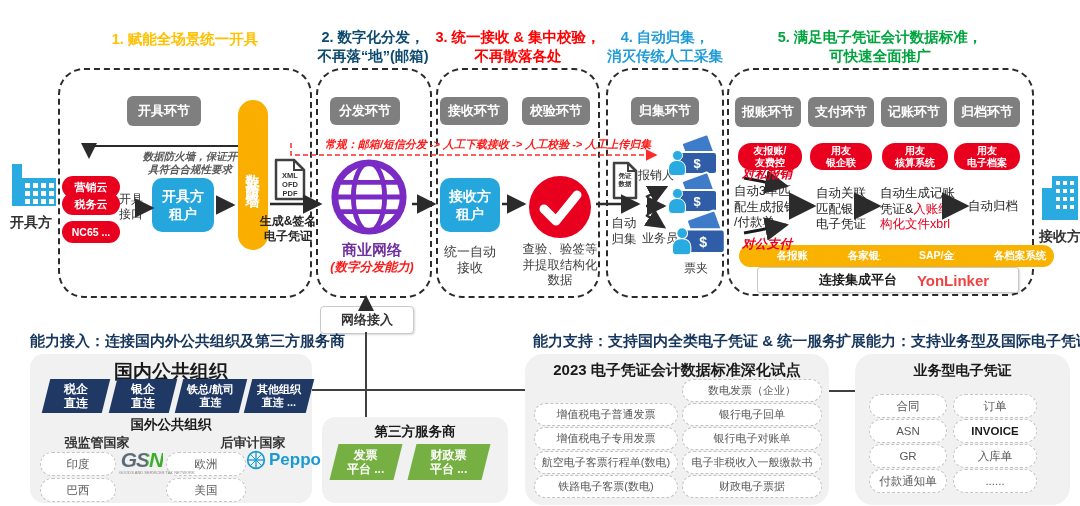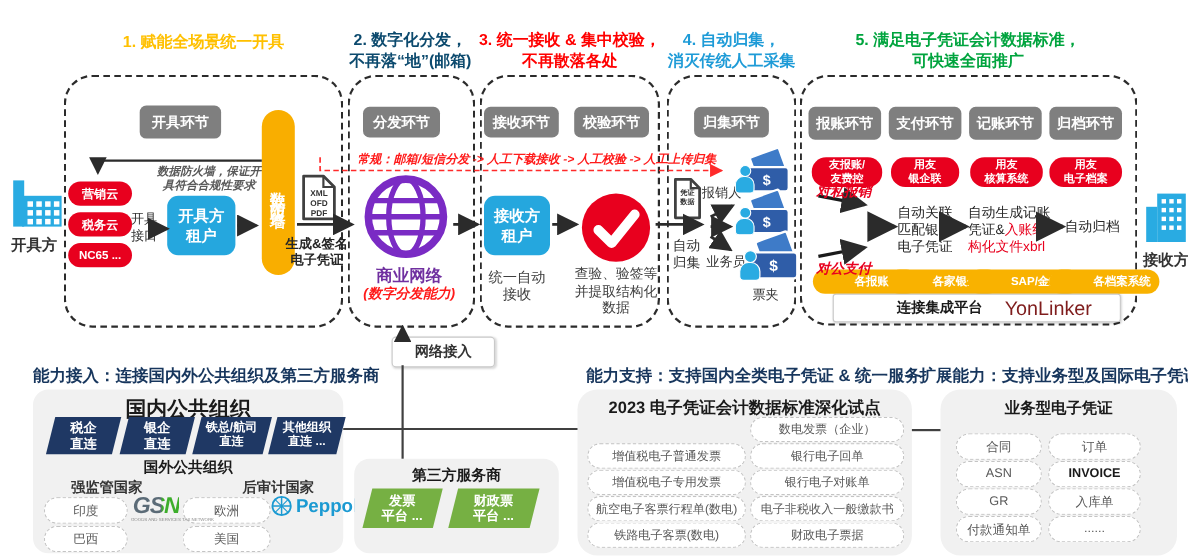--- a/index.html
+++ b/index.html
@@ -108,21 +108,21 @@
         <rect x="35" y="33" width="5" height="5"></rect>
         <rect x="43" y="33" width="5" height="5"></rect>
       <rect x="19" y="41" width="5" height="5"></rect>
         <rect x="27" y="41" width="5" height="5"></rect>
         <rect x="35" y="41" width="5" height="5"></rect>
         <rect x="43" y="41" width="5" height="5"></rect>
     </g>
   </svg>
   <div class="abs bold ctr" style="left:2px;top:214px;width:58px;font-size:14px;color:#333;">开具方</div>
 
-  <div class="pill-red" style="left:62px;top:165px;width:58px;height:22px;font-size:11px;">营销云</div>
+  <div class="pill-red" style="left:62px;top:176px;width:58px;height:22px;font-size:11px;">营销云</div>
   <div class="pill-red" style="left:62px;top:193px;width:58px;height:22px;font-size:11px;">税务云</div>
   <div class="pill-red" style="left:62px;top:221px;width:58px;height:22px;font-size:10.5px;">NC65 ...</div>
 
   <div class="abs pre ctr" style="left:117px;top:192px;width:28px;font-size:12px;color:#333;">开具
 接口</div>
 
   <div class="box-blue" style="left:152px;top:178px;width:62px;height:54px;">开具方
 租户</div>
 
   <div class="abs pre ctr note-i" style="left:136px;top:150px;width:108px;font-size:10.5px;color:#595959;">数据防火墙，保证开
@@ -143,21 +143,21 @@
   <svg class="abs" style="left:328px;top:156px;" width="82" height="82" viewBox="0 0 84 84">
     <circle cx="42" cy="42" r="35" fill="none" stroke="#7A2BC4" stroke-width="7"></circle>
     <ellipse cx="42" cy="42" rx="16" ry="35" fill="none" stroke="#7A2BC4" stroke-width="5"></ellipse>
     <line x1="13" y1="27" x2="71" y2="27" stroke="#7A2BC4" stroke-width="5"></line>
     <line x1="7" y1="42" x2="77" y2="42" stroke="#7A2BC4" stroke-width="5"></line>
     <line x1="13" y1="57" x2="71" y2="57" stroke="#7A2BC4" stroke-width="5"></line>
   </svg>
   <div class="abs ctr bold" style="left:314px;top:241px;width:116px;font-size:15px;color:#7030A0;">商业网络</div>
   <div class="abs ctr note-i" style="left:314px;top:259px;width:116px;font-size:12.5px;color:#FF1A1A;">(数字分发能力)</div>
 
-  <div class="white-box" style="left:320px;top:306px;width:92px;height:26px;font-size:13px;font-weight:bold;color:#333;margin-left:36px;">网络接入</div>
+  <div class="white-box" style="left:320px;top:306px;width:92px;height:26px;font-size:13px;font-weight:bold;color:#333;">网络接入</div>
 
   <div class="box-blue" style="left:440px;top:178px;width:60px;height:54px;">接收方
 租户</div>
   <div class="abs pre ctr" style="left:436px;top:244px;width:68px;font-size:13px;color:#404040;">统一自动
 接收</div>
 
   <div class="abs" style="left:529px;top:176px;width:62px;height:62px;border-radius:50%;background:#E8001E;">
     <svg width="62" height="62" viewBox="0 0 62 62">
         <polyline points="15,33 27,45 48,19" stroke="#fff" stroke-width="9" fill="none" stroke-linecap="round" stroke-linejoin="round"></polyline>
       </svg>
@@ -205,36 +205,39 @@
   <div class="pill-red pre" style="left:810px;top:143px;width:62px;height:27px;font-size:10px;line-height:1.15;">用友
 银企联</div>
   <div class="pill-red pre" style="left:882px;top:143px;width:66px;height:27px;font-size:10px;line-height:1.15;">用友
 核算系统</div>
   <div class="pill-red pre" style="left:954px;top:143px;width:66px;height:27px;font-size:10px;line-height:1.15;">用友
 电子档案</div>
 
   <div class="abs note-i" style="left:742px;top:166px;width:60px;font-size:12.5px;color:#E8001E;z-index:7;">对私报销</div>
   <div class="abs note-i" style="left:742px;top:236px;width:60px;font-size:12.5px;color:#E8001E;z-index:7;">对公支付</div>
 
+  <div class="abs pre" style="left:734px;top:184px;width:68px;font-size:12.5px;color:#262626;">自动3单匹
+配生成报销
+/付款单</div>
   <div class="abs pre" style="left:816px;top:186px;width:54px;font-size:12.5px;color:#262626;">自动关联
 匹配银行
 电子凭证</div>
   <div class="abs pre" style="left:880px;top:186px;width:80px;font-size:12.5px;"><span style="color:#262626;">自动生成记账
 凭证&amp;</span><span style="color:#E8001E;">入账结
 构化文件xbrl</span></div>
   <div class="abs pre" style="left:968px;top:199px;width:56px;font-size:12.5px;color:#262626;">自动归档</div>
 
   <div class="pill-orange" style="left:739px;top:245px;width:64px;height:22px;">各报账系统</div>
   <div class="pill-orange" style="left:807px;top:245px;width:70px;height:22px;">各家银企联</div>
   <div class="pill-orange" style="left:880px;top:245px;width:70px;height:22px;">SAP/金蝶等</div>
   <div class="pill-orange" style="left:954px;top:245px;width:68px;height:22px;">各档案系统</div>
 
   <div class="white-box" style="left:757px;top:267px;width:228px;height:24px;gap:20px;border-radius:3px;padding-left:32px;">
     <span style="font-size:13px;font-weight:bold;color:#1A1A1A;">连接集成平台</span>
-    <span style="font-size:18px;font-weight:normal;color:#7f1d1d;">YonLinker</span>
+    <span style="font-size:15px;font-weight:bold;color:#ef4444;">YonLinker</span>
   </div>
 
   <svg class="abs" style="left:1040px;top:172px;" width="40" height="52" viewBox="0 0 40 52">
     <rect x="12" y="4" width="26" height="44" fill="#29ABE2"></rect>
     <rect x="2" y="16" width="10" height="32" fill="#29ABE2"></rect>
     <g fill="#fff">
       <rect x="16" y="9" width="4" height="4"></rect>
         <rect x="23" y="9" width="4" height="4"></rect>
         <rect x="30" y="9" width="4" height="4"></rect>
       <rect x="16" y="17" width="4" height="4"></rect>

